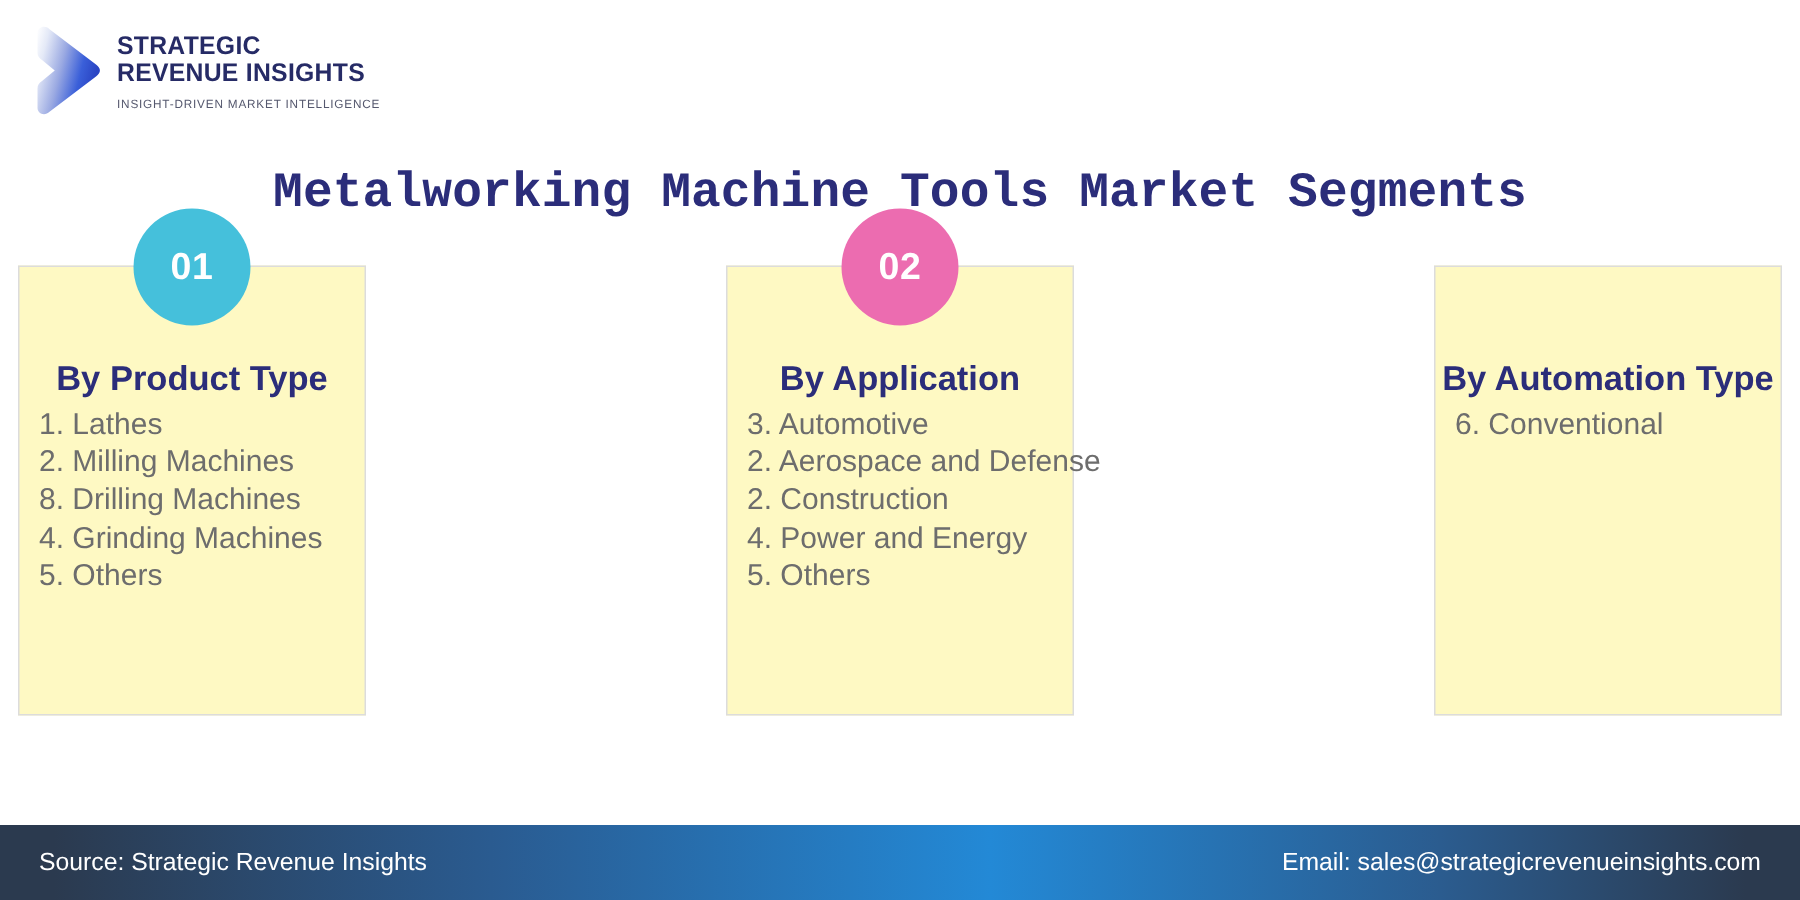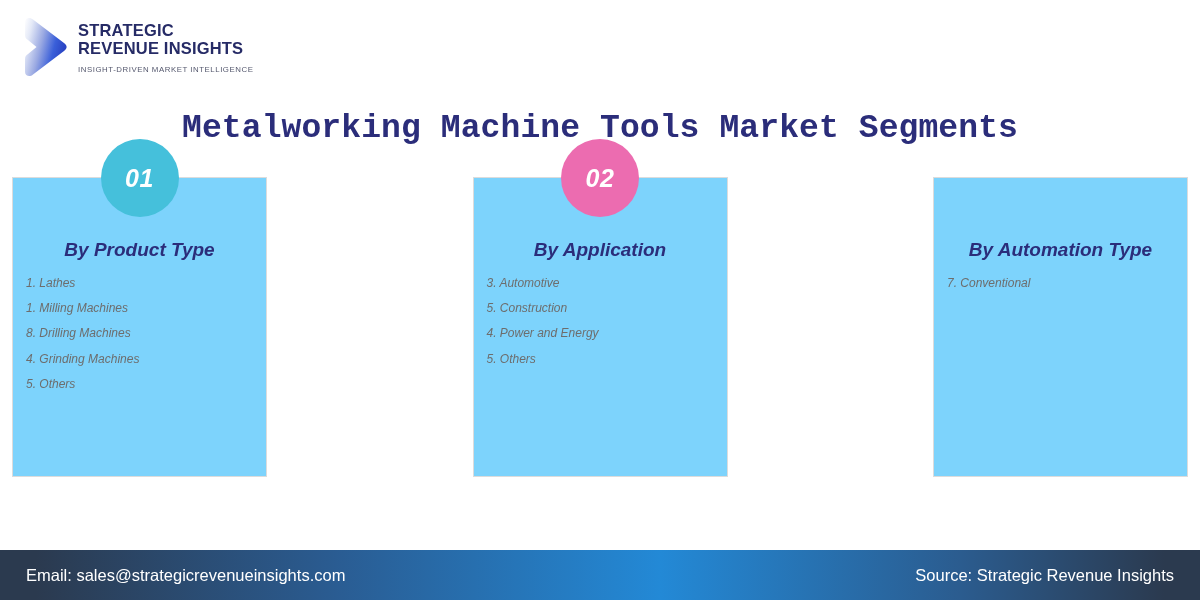--- a/index.html
+++ b/index.html
@@ -75,26 +75,25 @@
     position: absolute;
     left: 12px;
     top: 177px;
     width: 1176px;
     height: 300px;
     display: flex;
     justify-content: space-between;
   }
   .card {
     position: relative;
-    width: 255px;
+    width: 232px;
     height: 300px;
     border: 1px solid #dcdcdc;
-    background: #7dd3fc;
+    background: #fef9c3;
     box-sizing: border-box;
-    font-style: italic;
   }
   .badge {
     position: absolute;
     top: -39px;
     left: 50%;
     transform: translateX(-50%);
     width: 78px;
     height: 78px;
     border-radius: 50%;
     display: flex;
@@ -105,36 +104,36 @@
     font-weight: bold;
     letter-spacing: 0.5px;
     font-family: "Liberation Sans", sans-serif;
   }
   .card-heading {
     position: absolute;
     top: 61px;
     left: 0;
     right: 0;
     text-align: center;
-    font-size: 19px;
+    font-size: 23px;
     font-weight: bold;
     color: #2b2d7a;
     font-family: "Liberation Sans", sans-serif;
   }
   .card-list {
     position: absolute;
     top: 93px;
     left: 13px;
     right: 8px;
     margin: 0;
     padding: 0;
     list-style: none;
   }
   .card-list li {
-    font-size: 12px;
+    font-size: 20px;
     color: #6d6d6d;
     line-height: 25.2px;
     font-family: "Liberation Sans", sans-serif;
     white-space: nowrap;
   }
 
   
   .footer {
     position: absolute;
     left: 0;
@@ -186,44 +185,45 @@
 
 <div class="page-title">Metalworking Machine Tools Market Segments</div>
 
 <div class="cards">
 
   <div class="card">
     <div class="badge" style="background: rgb(69, 192, 219);">01</div>
     <div class="card-heading">By Product Type</div>
     <ul class="card-list">
       <li>1. Lathes</li>
-      <li>1. Milling Machines</li>
+      <li>2. Milling Machines</li>
       <li>8. Drilling Machines</li>
       <li>4. Grinding Machines</li>
       <li>5. Others</li>
     </ul>
   </div>
 
   <div class="card">
     <div class="badge" style="background: rgb(236, 108, 176);">02</div>
     <div class="card-heading">By Application</div>
     <ul class="card-list">
       <li>3. Automotive</li>
-      <li>5. Construction</li>
+      <li>2. Aerospace and Defense</li>
+      <li>2. Construction</li>
       <li>4. Power and Energy</li>
       <li>5. Others</li>
     </ul>
   </div>
 
   <div class="card">
     <div class="card-heading">By Automation Type</div>
     <ul class="card-list">
-      <li>7. Conventional</li>
+      <li>6. Conventional</li>
     </ul>
   </div>
 
 
 </div>
 
 <div class="footer">
+  <div class="footer-text">Source: Strategic Revenue Insights</div>
   <div class="footer-text">Email: sales@strategicrevenueinsights.com</div>
-  <div class="footer-text">Source: Strategic Revenue Insights</div>
 </div>
 
 </body></html>

